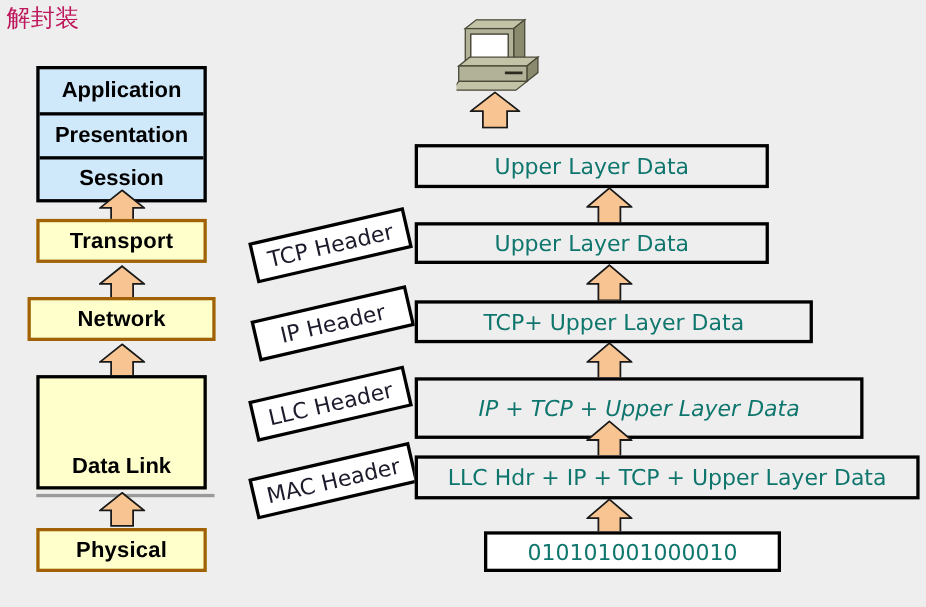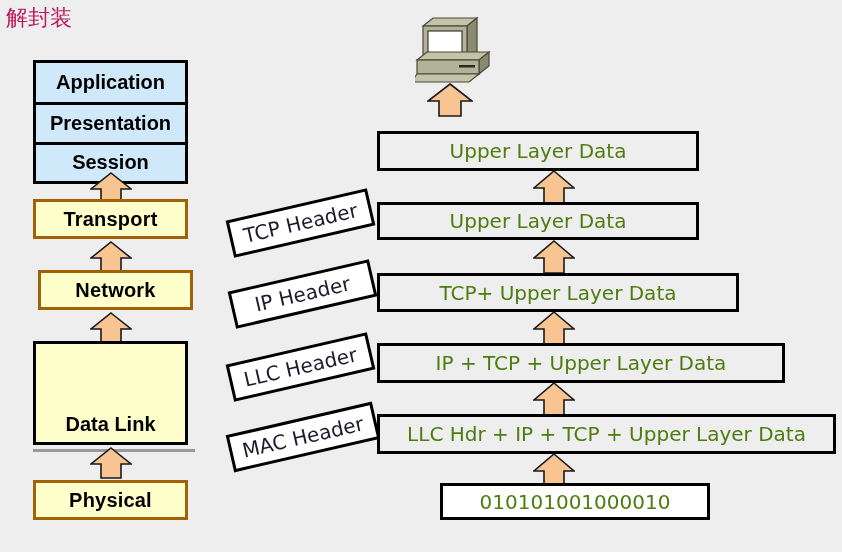--- a/index.html
+++ b/index.html
@@ -96,21 +96,21 @@
   
   .data-box {
     position: absolute;
     box-sizing: border-box;
     border: 3px solid #000000;
     background: #eeeeee;
     display: flex;
     align-items: center;
     justify-content: center;
     font-size: 20px;
-    color: #4d7c0f;
+    color: #0f766e;
     white-space: nowrap;
     font-family: "DejaVu Sans", sans-serif;
   }
   .data-box.white { background: #ffffff; }
 
   
   .hdr-tag {
     position: absolute;
     box-sizing: border-box;
     border: 3px solid #000000;
@@ -177,21 +177,21 @@
   </div>
 
   <div class="osi-box osi-yellow" style="left:33px; top:199px; width:155px; height:40px;">Transport</div>
 
   <div class="up-arrow" style="left:90px; top:241px;">
     <svg width="42" height="32" viewBox="0 0 42 32" xmlns="http://www.w3.org/2000/svg">
       <polygon points="21,1 41,17 31,17 31,31 11,31 11,17 1,17" fill="#f8c491" stroke="#1a1a1a" stroke-width="1.6" stroke-linejoin="miter"></polygon>
     </svg>
   </div>
 
-  <div class="osi-box osi-yellow" style="left:38px; top:270px; width:155px; height:40px;">Network</div>
+  <div class="osi-box osi-yellow" style="left:25px; top:270px; width:171px; height:40px;">Network</div>
 
   <div class="up-arrow" style="left:90px; top:312px;">
     <svg width="42" height="32" viewBox="0 0 42 32" xmlns="http://www.w3.org/2000/svg">
       <polygon points="21,1 41,17 31,17 31,31 11,31 11,17 1,17" fill="#f8c491" stroke="#1a1a1a" stroke-width="1.6" stroke-linejoin="miter"></polygon>
     </svg>
   </div>
 
   <div class="osi-tall" style="left:33px; top:341px; width:155px; height:104px;">Data Link</div>
 
   <div class="gray-rule" style="left:33px; top:449px; width:162px;"></div>
@@ -226,21 +226,21 @@
   </div>
 
   <div class="data-box" style="left:377px; top:273px; width:362px; height:39px;">TCP+ Upper Layer Data</div>
 
   <div class="up-arrow" style="left:533px; top:311px;">
     <svg width="42" height="34" viewBox="0 0 42 34" xmlns="http://www.w3.org/2000/svg">
       <polygon points="21,1 41,18 31,18 31,33 11,33 11,18 1,18" fill="#f8c491" stroke="#1a1a1a" stroke-width="1.6" stroke-linejoin="miter"></polygon>
     </svg>
   </div>
 
-  <div class="data-box" style="left:377px; top:343px; width:408px; height:40px;">IP +  TCP +  Upper Layer Data</div>
+  <div class="data-box" style="left:377px; top:343px; width:408px; height:56px;font-style:italic;">IP +  TCP +  Upper Layer Data</div>
 
   <div class="up-arrow" style="left:533px; top:382px;">
     <svg width="42" height="34" viewBox="0 0 42 34" xmlns="http://www.w3.org/2000/svg">
       <polygon points="21,1 41,18 31,18 31,33 11,33 11,18 1,18" fill="#f8c491" stroke="#1a1a1a" stroke-width="1.6" stroke-linejoin="miter"></polygon>
     </svg>
   </div>
 
   <div class="data-box" style="left:377px; top:414px; width:459px; height:40px;">LLC Hdr +  IP +  TCP +  Upper Layer Data</div>
 
   <div class="up-arrow" style="left:533px; top:453px;">

